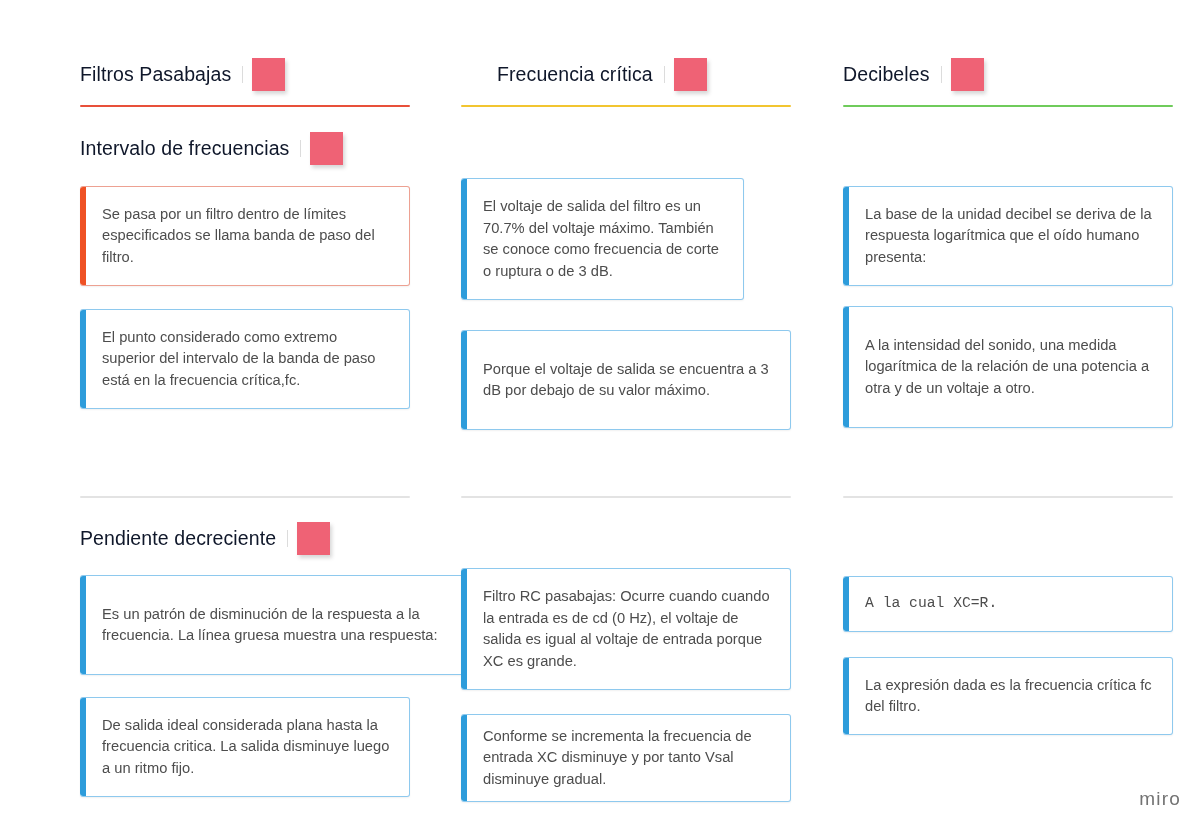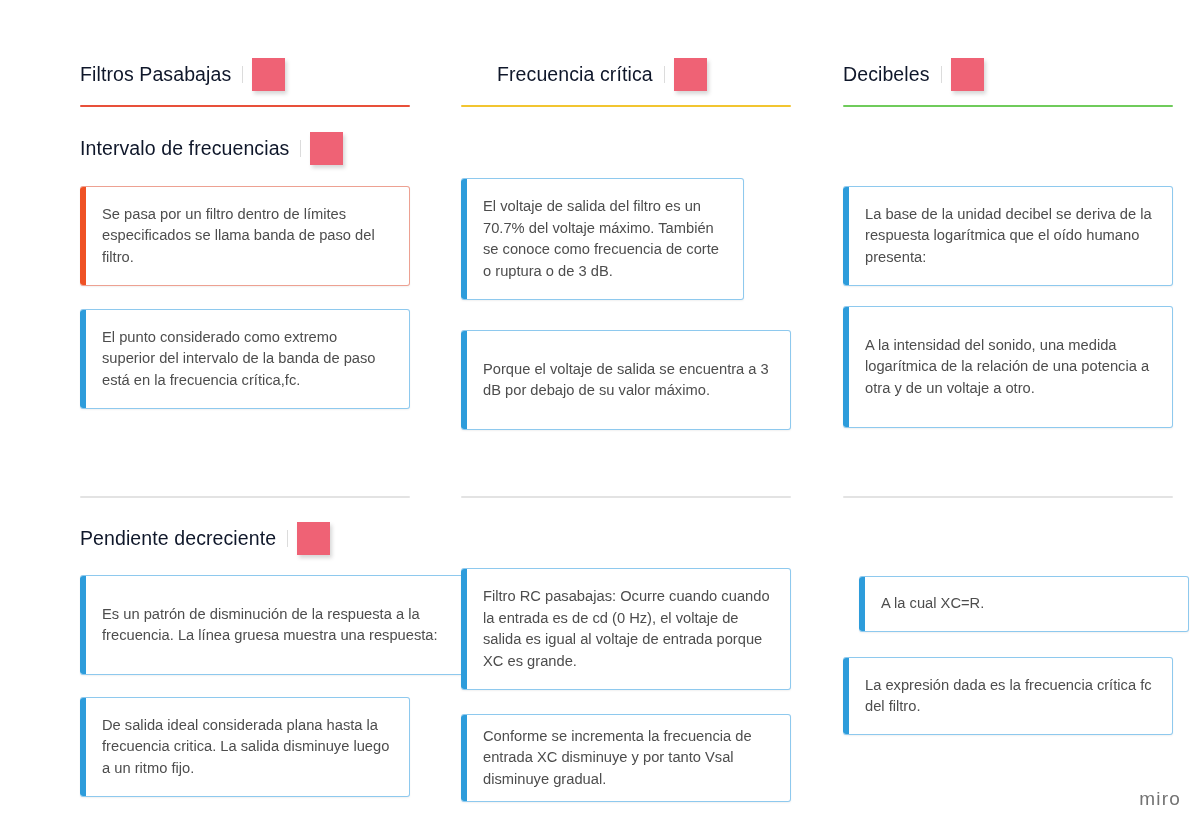--- a/index.html
+++ b/index.html
@@ -206,21 +206,21 @@
 
     <div class="card" style="position:absolute; top:186px; left:0; width:330px; height:100px;">
       <div class="card-text">La base de la unidad decibel se deriva de la respuesta logarítmica que el oído humano presenta:</div>
     </div>
     <div class="card" style="position:absolute; top:306px; left:0; width:330px; height:122px;">
       <div class="card-text">A la intensidad del sonido, una medida logarítmica de la relación de una potencia a otra y de un voltaje a otro.</div>
     </div>
 
     <div class="rule rule-gray" style="position:absolute; top:496px; left:0;"></div>
 
-    <div class="card" style="position:absolute; top:576px; left:16px; width:330px; height:56px;">
+    <div class="card" style="position:absolute; top:576px; left:0; width:330px; height:56px;font-family:Liberation Mono, monospace;">
       <div class="card-text">A la cual XC=R.</div>
     </div>
     <div class="card" style="position:absolute; top:657px; left:0; width:330px; height:78px;">
       <div class="card-text">La expresión dada es la frecuencia crítica fc del filtro.</div>
     </div>
   </div>
 
   <div class="watermark">miro</div>
 
 </div>

